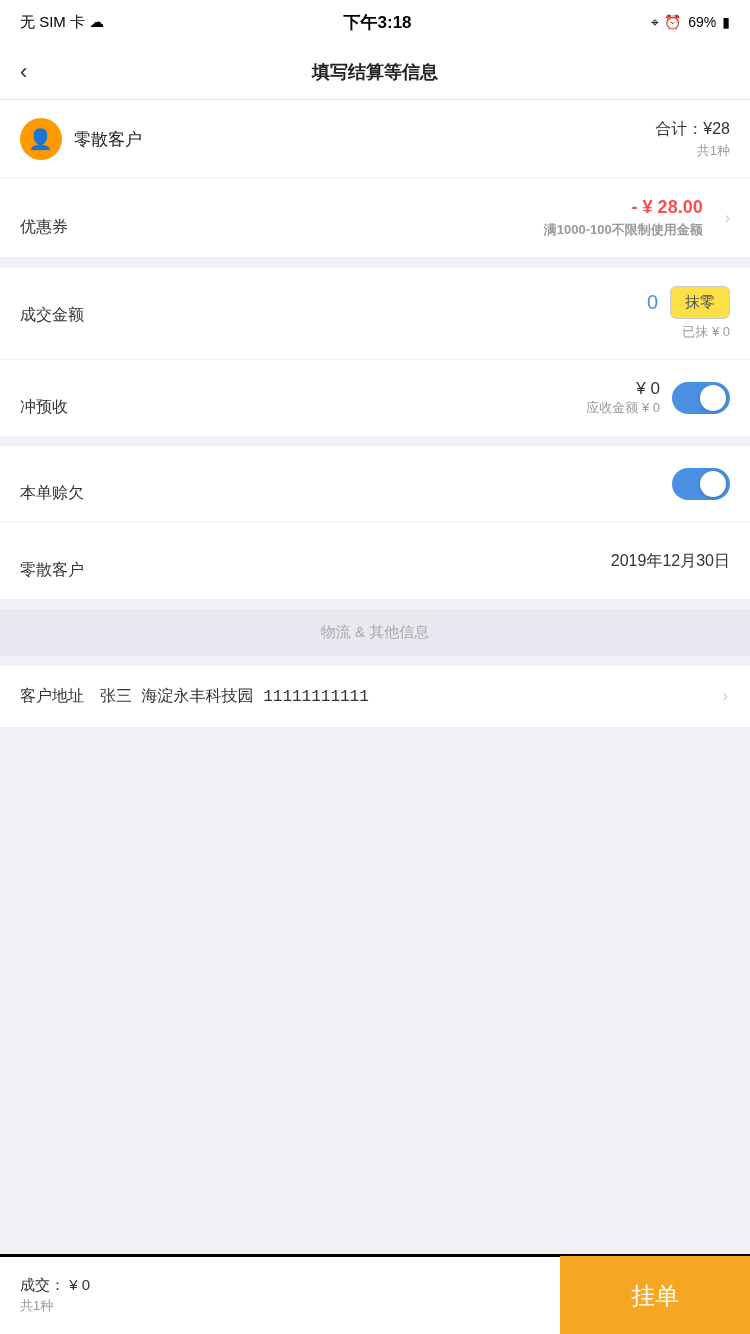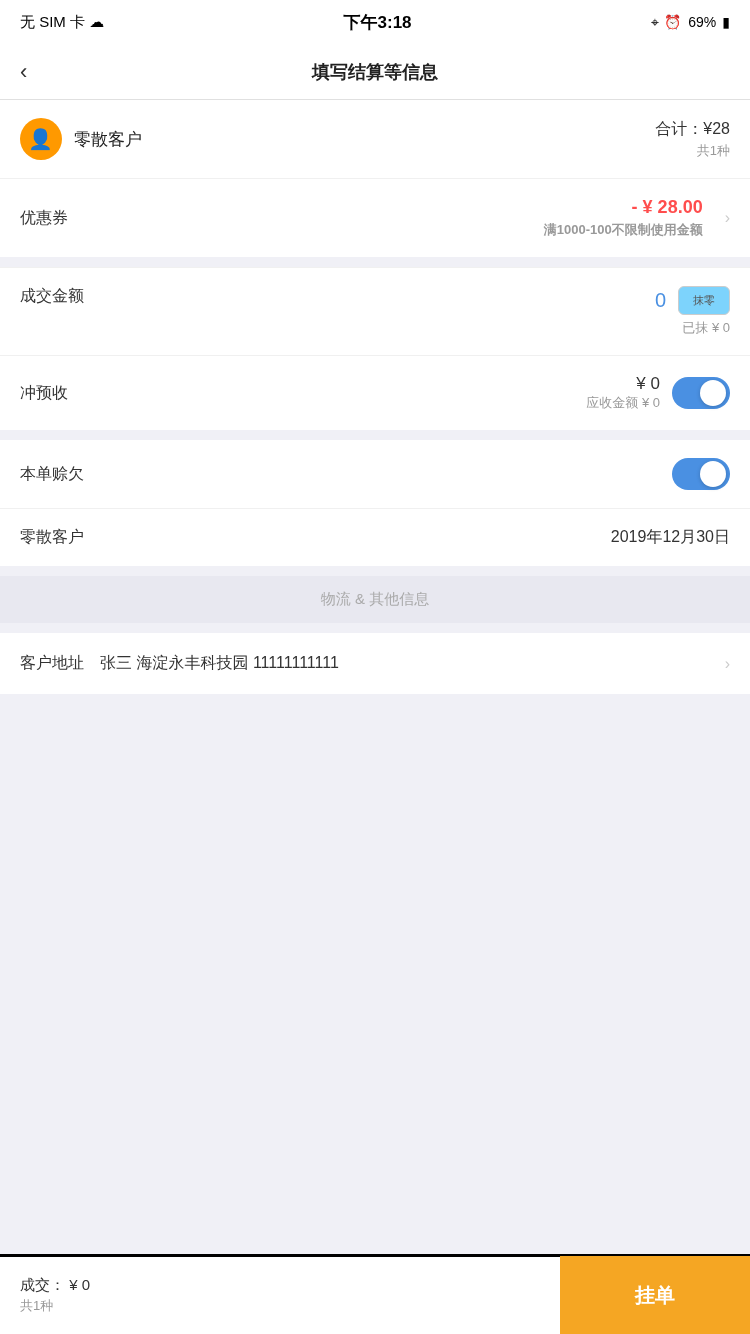--- a/index.html
+++ b/index.html
@@ -107,20 +107,21 @@
     .row-item {
       display: flex;
       align-items: center;
       justify-content: space-between;
       padding: 18px 20px;
       border-top: 1px solid #f0f0f0;
     }
     .row-label {
       font-size: 16px;
       color: #333;
+      margin-top: 19px;
     }
     .row-right {
       display: flex;
       align-items: center;
       gap: 22px;
       text-align: right;
     }
     .row-value-discount {
       color: #ff4d4d;
       font-size: 18px;
@@ -140,23 +141,23 @@
     
     .amount-input-value {
       font-size: 20px;
       color: #4a90e2;
       font-weight: 500;
     }
     .round-btn {
       border: 1px solid #ccc;
       border-radius: 6px;
       padding: 6px 14px;
-      font-size: 11px;
+      font-size: 15px;
       color: #555;
-      background: #7dd3fc;
+      background: #fde047;
       cursor: pointer;
     }
 
     
     .toggle {
       width: 58px;
       height: 32px;
       background: #4a90e2;
       border-radius: 16px;
       position: relative;
@@ -184,20 +185,21 @@
       color: #aaa;
     }
 
     
     .address-row {
       display: flex;
       align-items: center;
       padding: 20px;
       background: #fff;
       gap: 16px;
+      font-family: Liberation Mono, monospace;
     }
     .address-label {
       font-size: 16px;
       color: #333;
       white-space: nowrap;
     }
     .address-value {
       font-size: 16px;
       color: #333;
       flex: 1;
@@ -225,22 +227,22 @@
     }
     .bottom-count {
       font-size: 13px;
       color: #999;
       margin-top: 2px;
     }
     .bottom-btn {
       height: 80px;
       width: 190px;
       border: none;
-      font-size: 20px;
-      font-weight: 700;
+      font-size: 24px;
+      font-weight: 400;
       color: #fff;
       cursor: pointer;
       display: flex;
       align-items: center;
       justify-content: center;
     }
     .btn-yellow { background: #f5a623; }
     .btn-blue { background: #4a90e2; }
 
     

